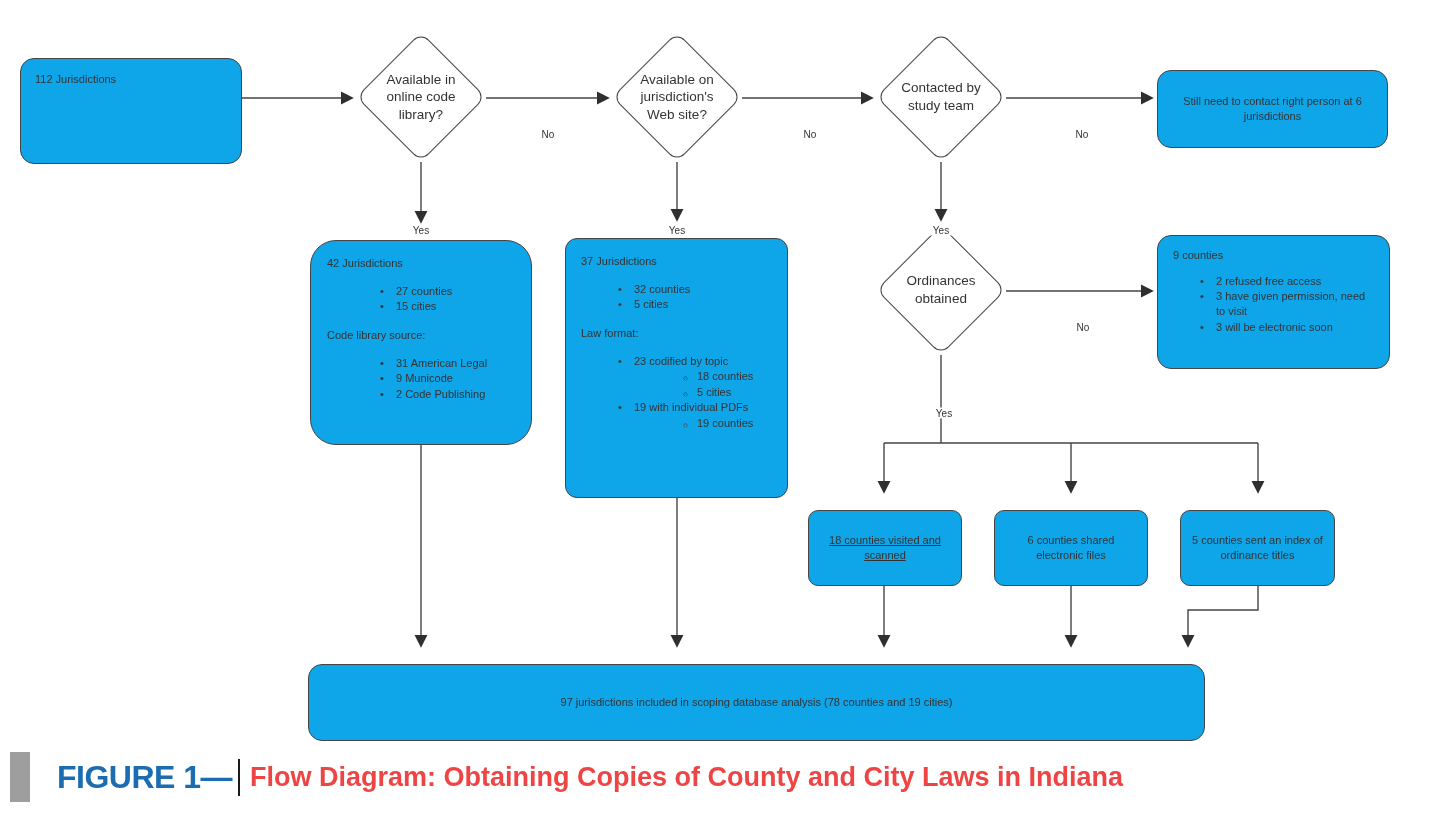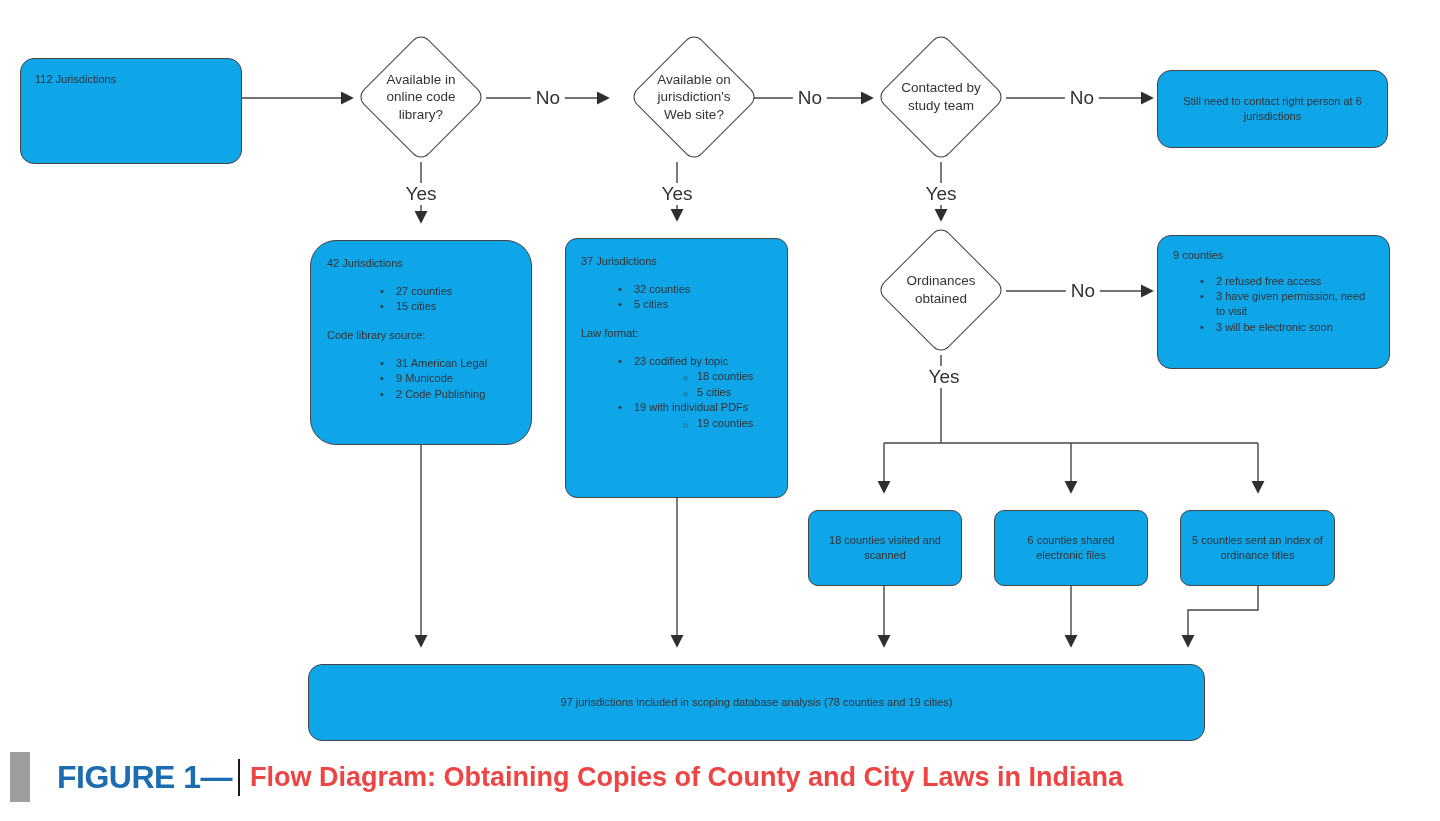--- a/index.html
+++ b/index.html
@@ -32,21 +32,21 @@
     background:#ffffff; box-sizing:border-box;
   }
   .diamond .dlabel {
     position:absolute; inset:0; display:flex; align-items:center; justify-content:center;
     text-align:center; font-size:13.5px; line-height:1.3; z-index:2;
   }
   .dlabel span { display:block; width:98px; }
 
   .elabel {
     position:absolute; z-index:3; background:#ffffff; padding:0 5px;
-    font-size:19px; transform:translate(-50%,-50%); white-space:nowrap;
+    font-size:10px; transform:translate(-50%,-50%); white-space:nowrap;margin-top:36px;
   }
 
   .caption { position:absolute; left:10px; top:749px; height:56px; display:flex; align-items:center; z-index:2; }
   .caption .bar { width:20px; height:50px; background:#9e9e9e; }
   .caption .figlabel {
     margin-left:27px; color:#1b6cb0; font-weight:bold; font-size:32px;
     letter-spacing:-0.5px; white-space:nowrap;
   }
   .caption .sep { width:2px; height:37px; background:#1a1a1a; margin:0 10px 0 6px; }
   .caption .figtitle { color:#ef4444; font-weight:bold; font-size:27px; white-space:nowrap; }
@@ -86,21 +86,21 @@
   <div class="title">112 Jurisdictions</div>
 </div>
 
 <div class="diamond" style="left:356px; top:32px;">
   <div class="shape"></div>
   <div class="dlabel">
       <span>Available in online code library?</span>
     </div>
 </div>
 
-<div class="diamond" style="left:629px; top:32px;">
+<div class="diamond" style="left:612px; top:32px;">
   <div class="shape"></div>
   <div class="dlabel">
       <span>Available on jurisdiction's Web site?</span>
     </div>
 </div>
 
 <div class="diamond" style="left:876px; top:32px;">
   <div class="shape"></div>
   <div class="dlabel">
       <span>Contacted by study team</span>
@@ -158,21 +158,21 @@
 
 <div class="node r14" style="left:1157px; top:222px; width:233px; height:134px; padding:12px 12px 12px 15px;">
   <div class="title">9 counties</div>
   <ul style="margin:11px 0 0 26px;">
     <li>2 refused free access</li>
     <li>3 have given permission, need to visit</li>
     <li>3 will be electronic soon</li>
   </ul>
 </div>
 
-<div class="node r10 center" style="left:808px; top:497px; width:154px; height:76px; padding:6px 14px;">
+<div class="node r10 center" style="left:808px; top:497px; width:154px; height:76px; padding:6px 14px;text-decoration:underline;">
   <div>18 counties visited and scanned</div>
 </div>
 
 <div class="node r10 center" style="left:994px; top:497px; width:154px; height:76px; padding:6px 14px;">
   <div>6 counties shared electronic files</div>
 </div>
 
 <div class="node r10 center" style="left:1180px; top:497px; width:155px; height:76px; padding:6px 10px;justify-content:center;">
   <div>5 counties sent an index of ordinance titles</div>
 </div>

